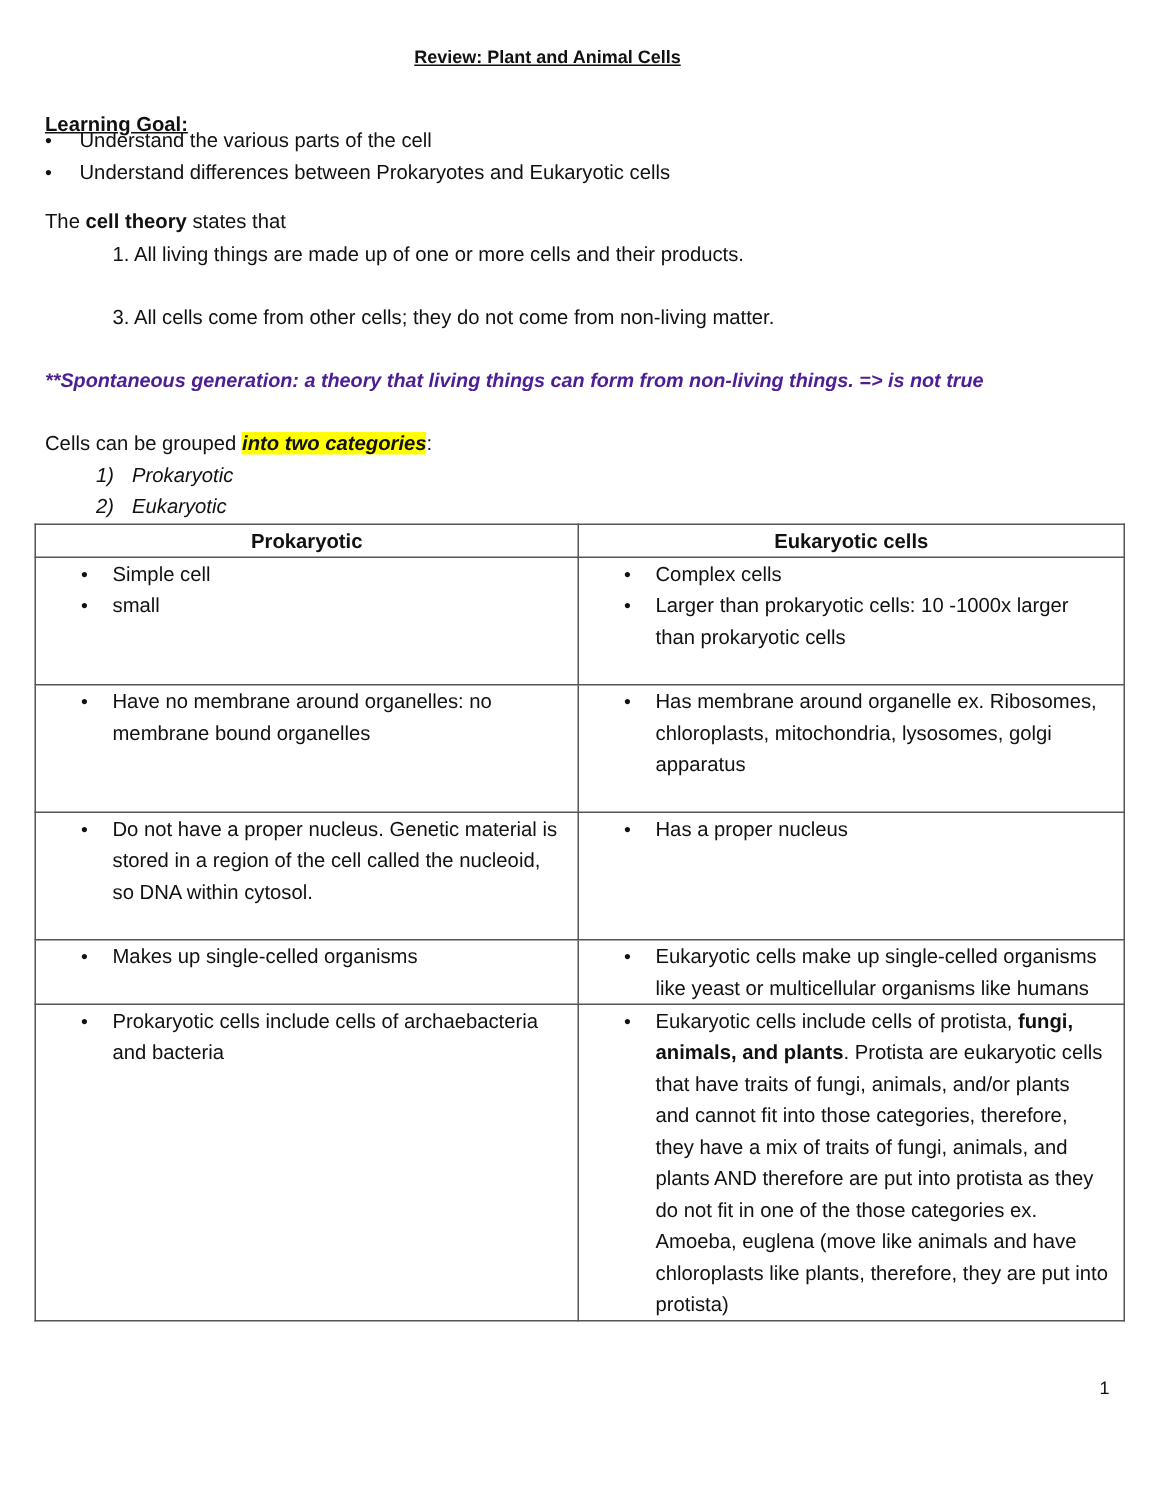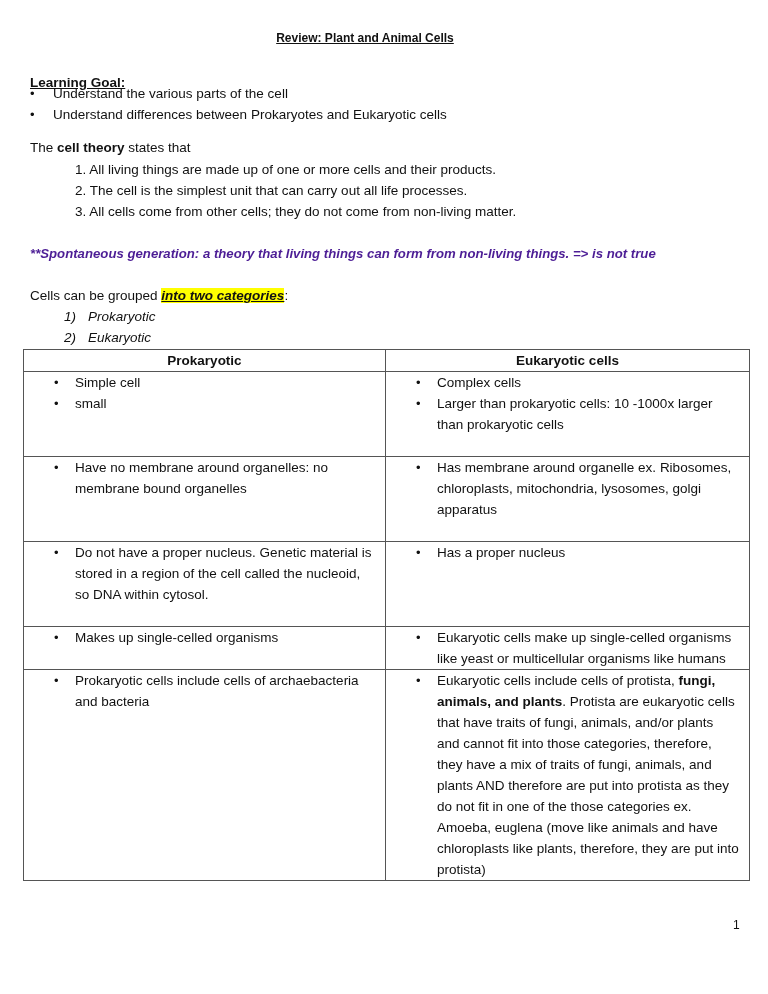--- a/index.html
+++ b/index.html
@@ -7,21 +7,21 @@
          font-family:"Liberation Sans", "DejaVu Sans", sans-serif; color:#111; font-size:13.5px; }
   .page { position:absolute; left:0; top:0; width:768px; height:994px; }
   .title { position:absolute; top:31px; left:0; width:700px; text-align:center; font-weight:bold; text-decoration:underline; font-size:12px;margin-left:15px; }
   .lg-title { position:absolute; top:75px; left:30px; font-weight:bold; text-decoration:underline; }
   .bullet-row { position:absolute; left:30px; display:flex; }
   .bullet-row .dot { width:23px; font-size:13px; }
   .ct-intro { position:absolute; top:140px; left:30px; }
   .ct-item { position:absolute; left:75px; }
   .green { position:absolute; top:246px; left:30px; color:#4c1d95; font-weight:bold; font-style:italic; font-size:13.2px; }
   .cat-intro { position:absolute; top:288px; left:30px; }
-  .hl { background:#ffff00; font-weight:bold; font-style:italic; text-decoration:underline; }
+  .hl { background:#ffff00; font-weight:bold; font-style:italic; }
   .cat-item { position:absolute; left:64px; font-style:italic; }
   .cat-item .num { display:inline-block; width:24px; }
   table.cmp { position:absolute; top:349px; left:23px; width:726px; border-collapse:collapse; table-layout:fixed; }
   table.cmp td, table.cmp th { border:1px solid #555; vertical-align:top; padding:0; }
   table.cmp th { font-weight:bold; text-align:center; height:21px; font-size:13.5px; line-height:21px; }
   table.cmp col.c1 { width:362px; }
   table.cmp col.c2 { width:364px; }
   .cell ul { list-style:none; margin:0; padding:0; }
   .cell li { position:relative; padding-left:51px; padding-right:10px; line-height:21px; }
   .cell li::before { content:"\2022"; position:absolute; left:30px; top:0; font-size:13px; }
@@ -40,21 +40,20 @@
   </div>
   <div class="bullet-row" style="top:107px">
     <span class="dot">•</span>
     <span>Understand differences between Prokaryotes and Eukaryotic cells</span>
   </div>
 
   <div class="ct-intro">
     <span>The </span><b>cell theory</b><span> states that</span>
   </div>
   <div class="ct-item" style="top:162px">1. All living things are made up of one or more cells and their products.</div>
-  <div class="ct-item" style="top:183px">2. The cell is the simplest unit that can carry out all life processes.</div>
   <div class="ct-item" style="top:204px">3. All cells come from other cells; they do not come from non-living matter.</div>
 
   <div class="green">**Spontaneous generation:  a theory that living things can form from non-living things. =&gt; is not true</div>
 
   <div class="cat-intro">
     <span>Cells can be grouped </span><span class="hl">into two categories</span><span>:</span>
   </div>
   <div class="cat-item" style="top:309px">
     <span class="num">1)</span><span>Prokaryotic</span>
   </div>

